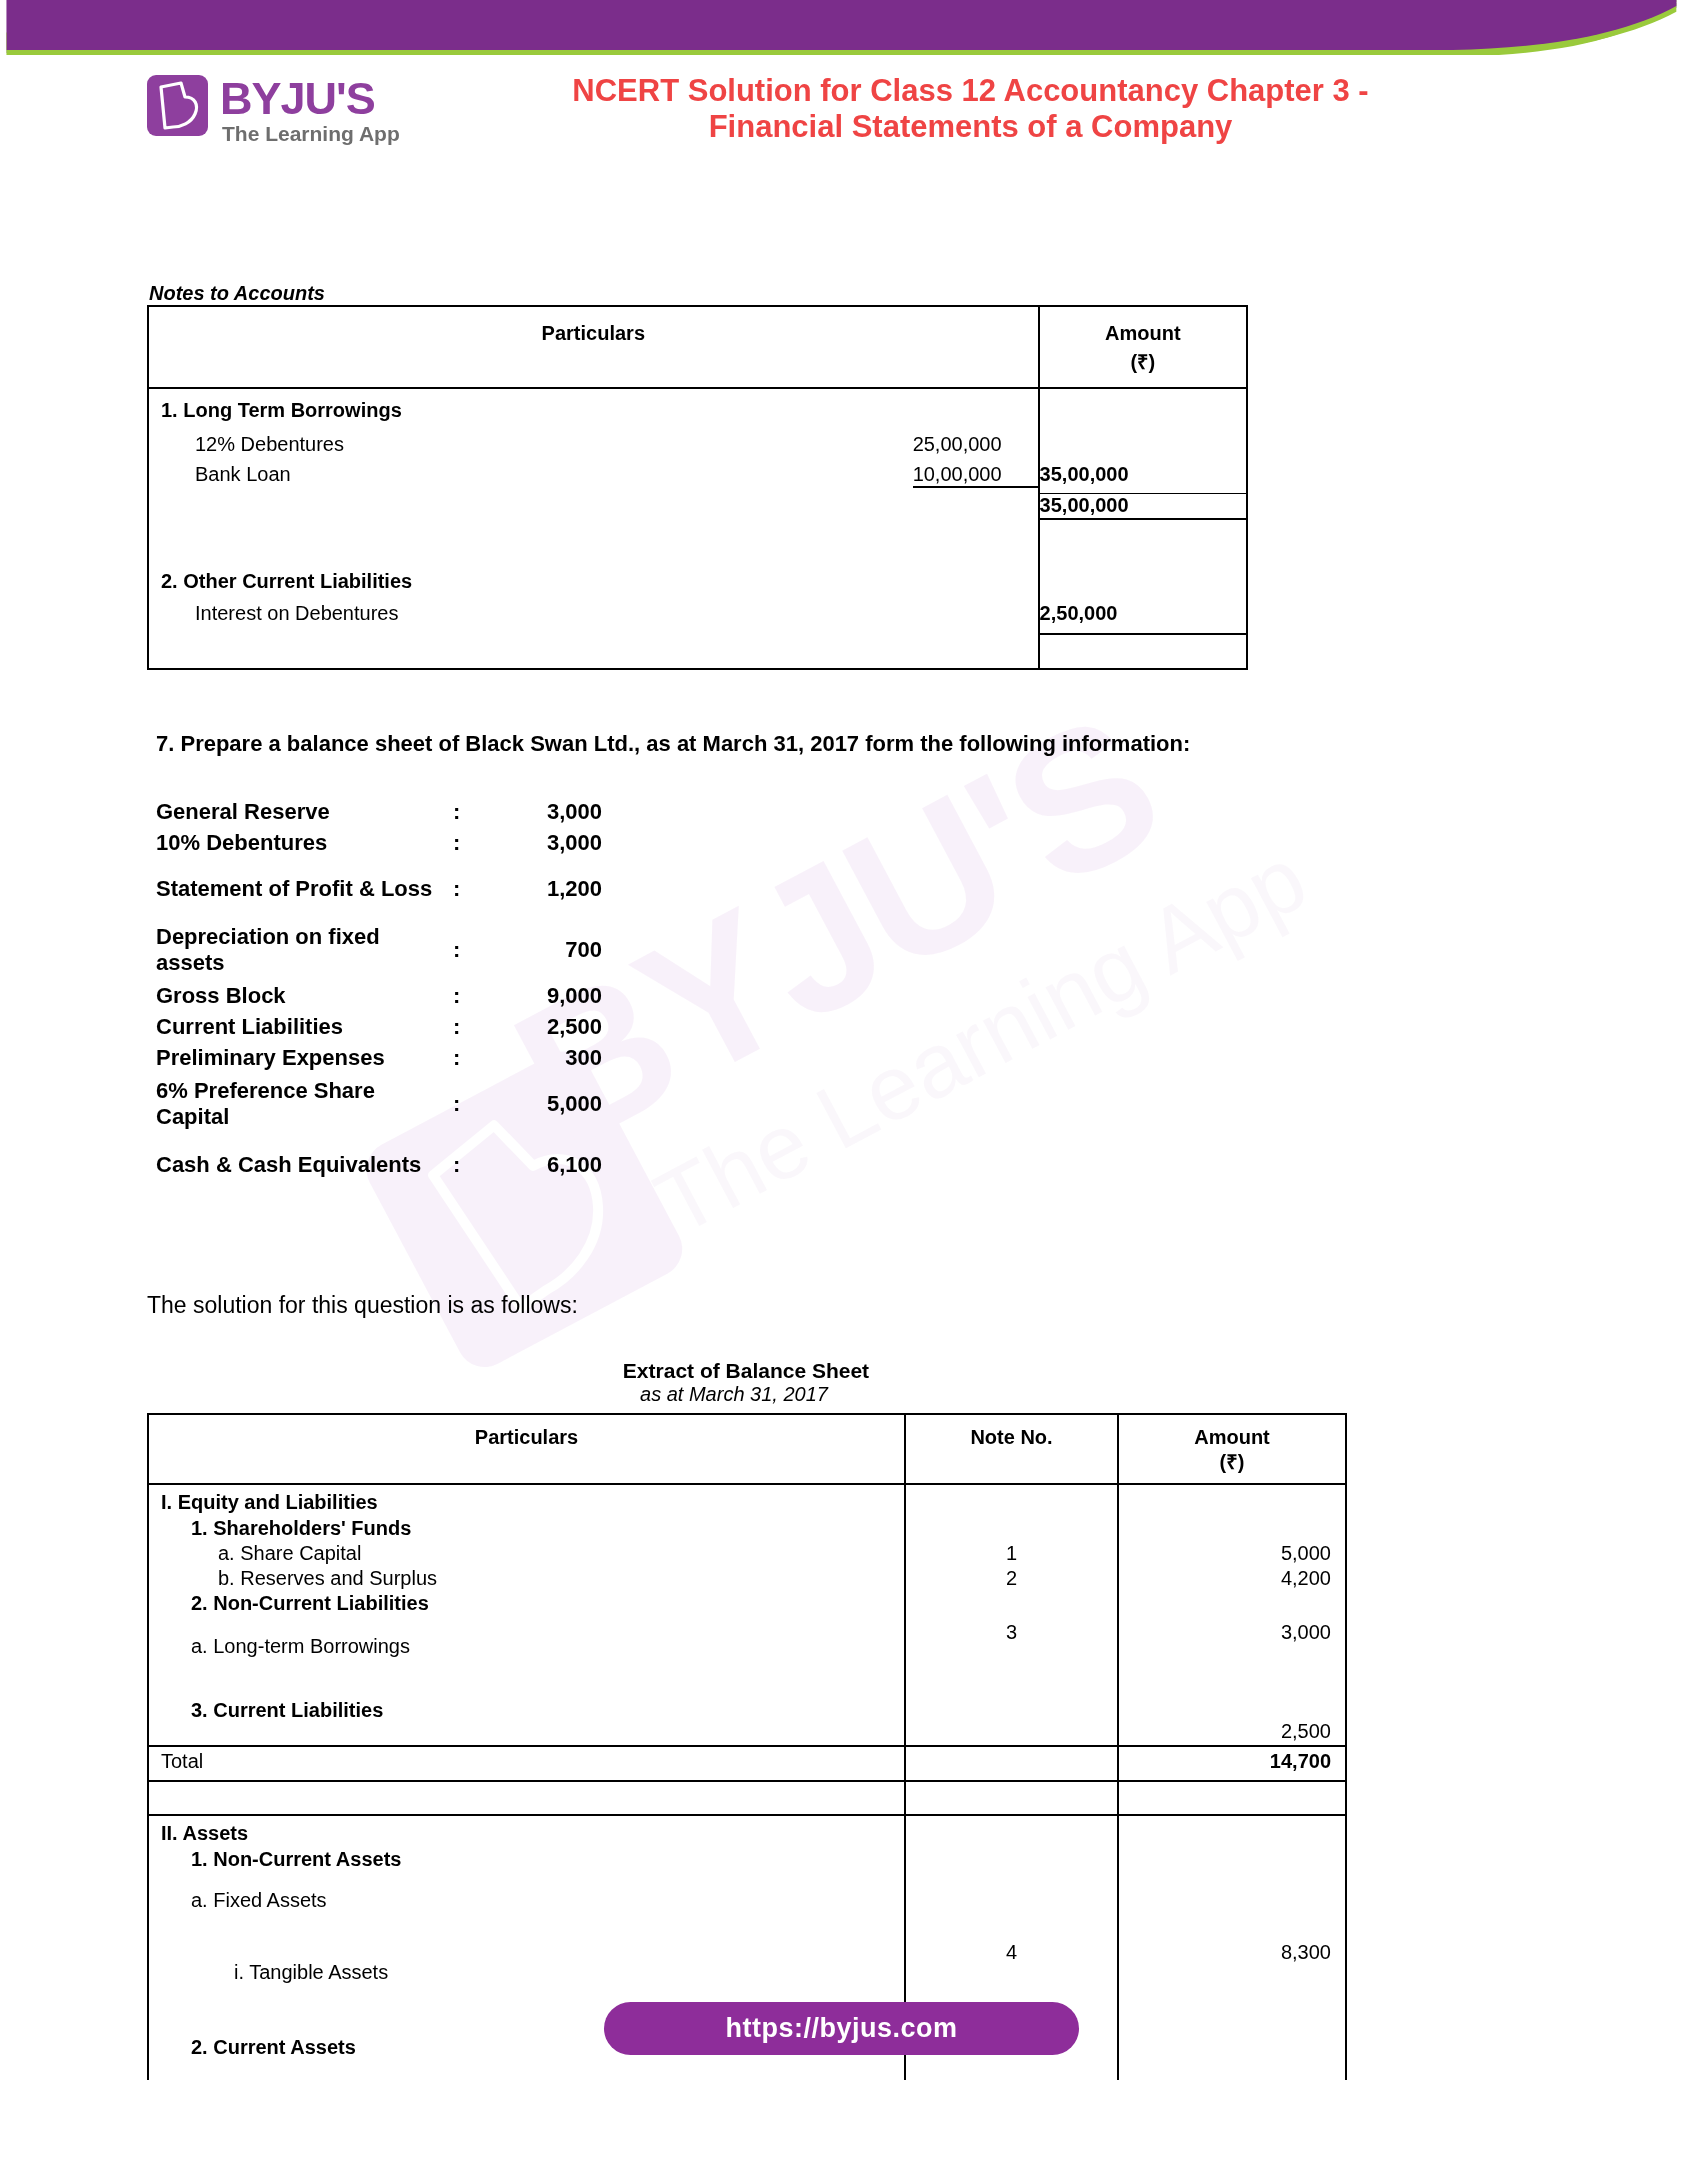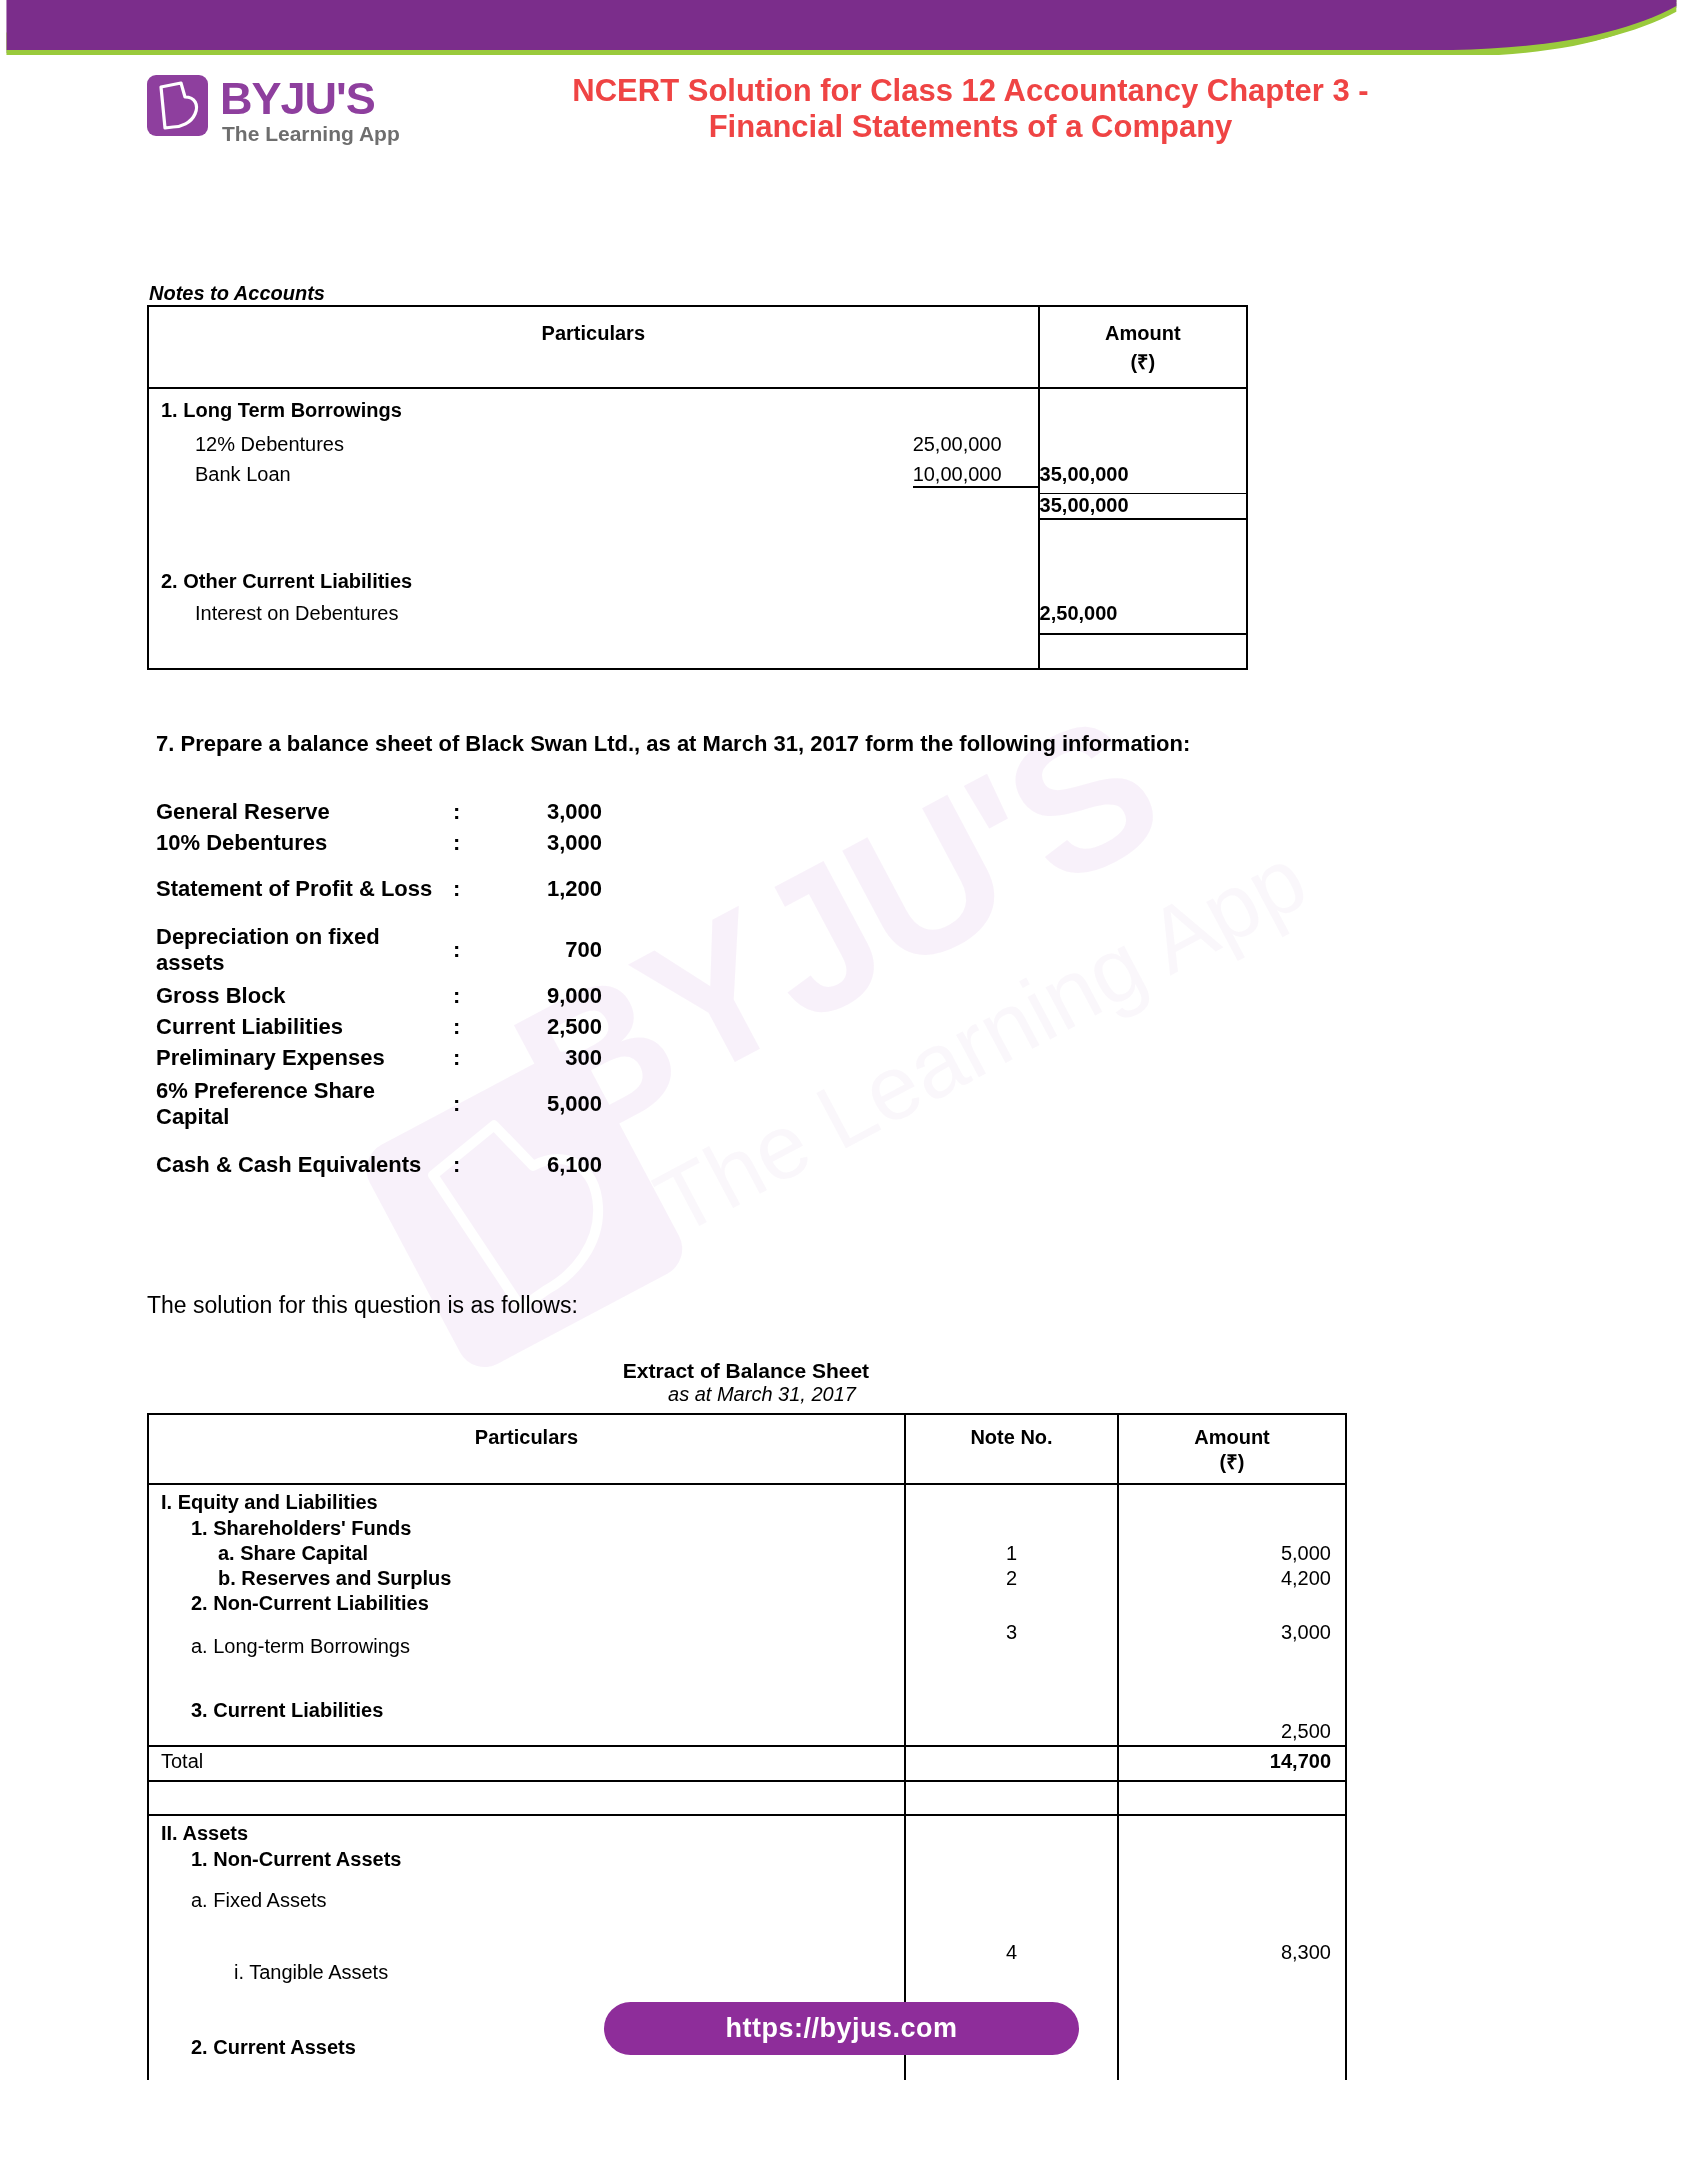--- a/index.html
+++ b/index.html
@@ -194,21 +194,21 @@
   .t2-title {
     position: absolute;
     left: 147px; top: 1359px;
     width: 1198px;
     text-align: center;
     font-size: 21px;
     font-weight: bold;
   }
   .t2-subtitle {
     position: absolute;
-    left: 163px; top: 1383px;
+    left: 135px; top: 1383px;
     width: 1198px;
     text-align: center;
     font-size: 20px;
     font-style: italic;
   }
 
   
   #table2 {
     position: absolute;
     left: 147px; top: 1413px;
@@ -224,21 +224,21 @@
     font-weight: bold;
     border-bottom: 2.5px solid #000;
     padding: 10px 0 8px 0;
     line-height: 1.25;
   }
   #table2 td.p { border-right: 2.5px solid #000; padding-left: 12px; }
   #table2 td.n { border-right: 2.5px solid #000; text-align: center; }
   #table2 td.a { text-align: right; padding-right: 14px; }
   #table2 .ind0 { font-weight: bold; }
   #table2 .ind1 { padding-left: 30px; font-weight: bold; }
-  #table2 .ind2 { padding-left: 57px; font-weight: bold; }
+  #table2 .ind2 { padding-left: 57px; font-weight: normal; }
   #table2 .ind3 { padding-left: 73px; font-weight: normal; }
   #table2 .ind-a { padding-left: 30px; font-weight: normal; text-align: right; }
   .tl-top  { border-top: 2.5px solid #000; }
   .tl-bot  { border-bottom: 2.5px solid #000; }
   .total-lbl { text-align: left; font-weight: bold; }
 
   
   .footer-btn {
     position: absolute;
     left: 604px; top: 2002px;

